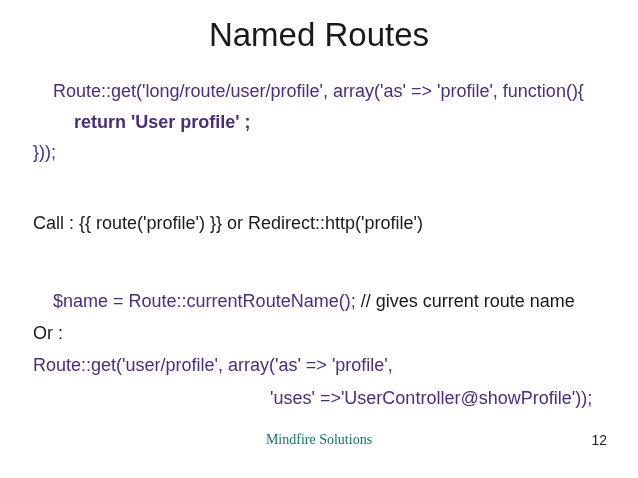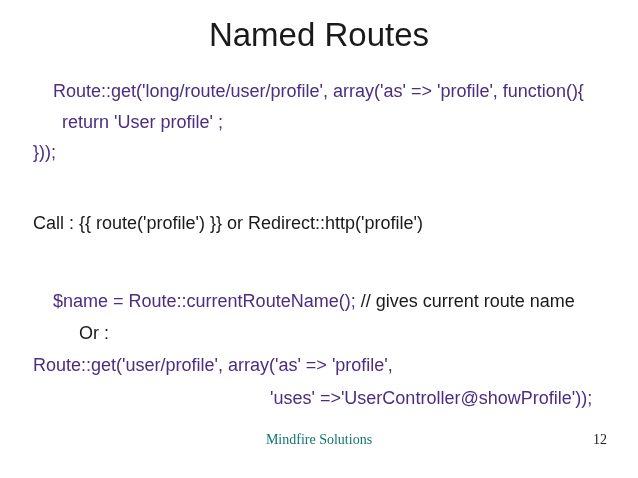--- a/index.html
+++ b/index.html
@@ -32,44 +32,44 @@
     left: 33px;
     font-size: 18px;
     white-space: pre;
     line-height: 22px;
   }
   .purple { color: var(--code-purple, #4b2d82); }
   .black  { color: var(--text-black, #1a1a1a); }
   .orange { color: var(--url-orange, #cc4b28); }
 
   .l-code1    { top: 80px; margin-left: 20px; }
-  .l-code1b   { top: 111px; left: 62px; }
+  .l-code1b   { top: 111px; left: 74px; font-weight: bold; }
   .l-code1c   { top: 141px; }
   .l-url      { top: 190px; }
   .l-call     { top: 212px; }
   .l-name     { top: 268px; }
-  .l-or       { top: 322px; margin-left: 46px; }
+  .l-or       { top: 322px; }
   .l-code2    { top: 354px; }
   .l-code2b   { top: 387px; left: 270px; }
 
   .footer-company {
     position: absolute;
     top: 432px;
     left: 0;
     width: 100%;
     text-align: center;
     font-family: "Liberation Serif", serif;
     font-size: 14px;
     color: #0f766e;
   }
   .footer-page {
     position: absolute;
     top: 432px;
     right: 31px;
-    font-family: Liberation Serif, serif;
+    font-family: Liberation Sans, sans-serif;
     font-size: 14px;
     color: #222222;
   }
 </style>
 </head>
 <body>
 
 <div class="slide">
 
   <div class="slide-title">Named Routes</div>

